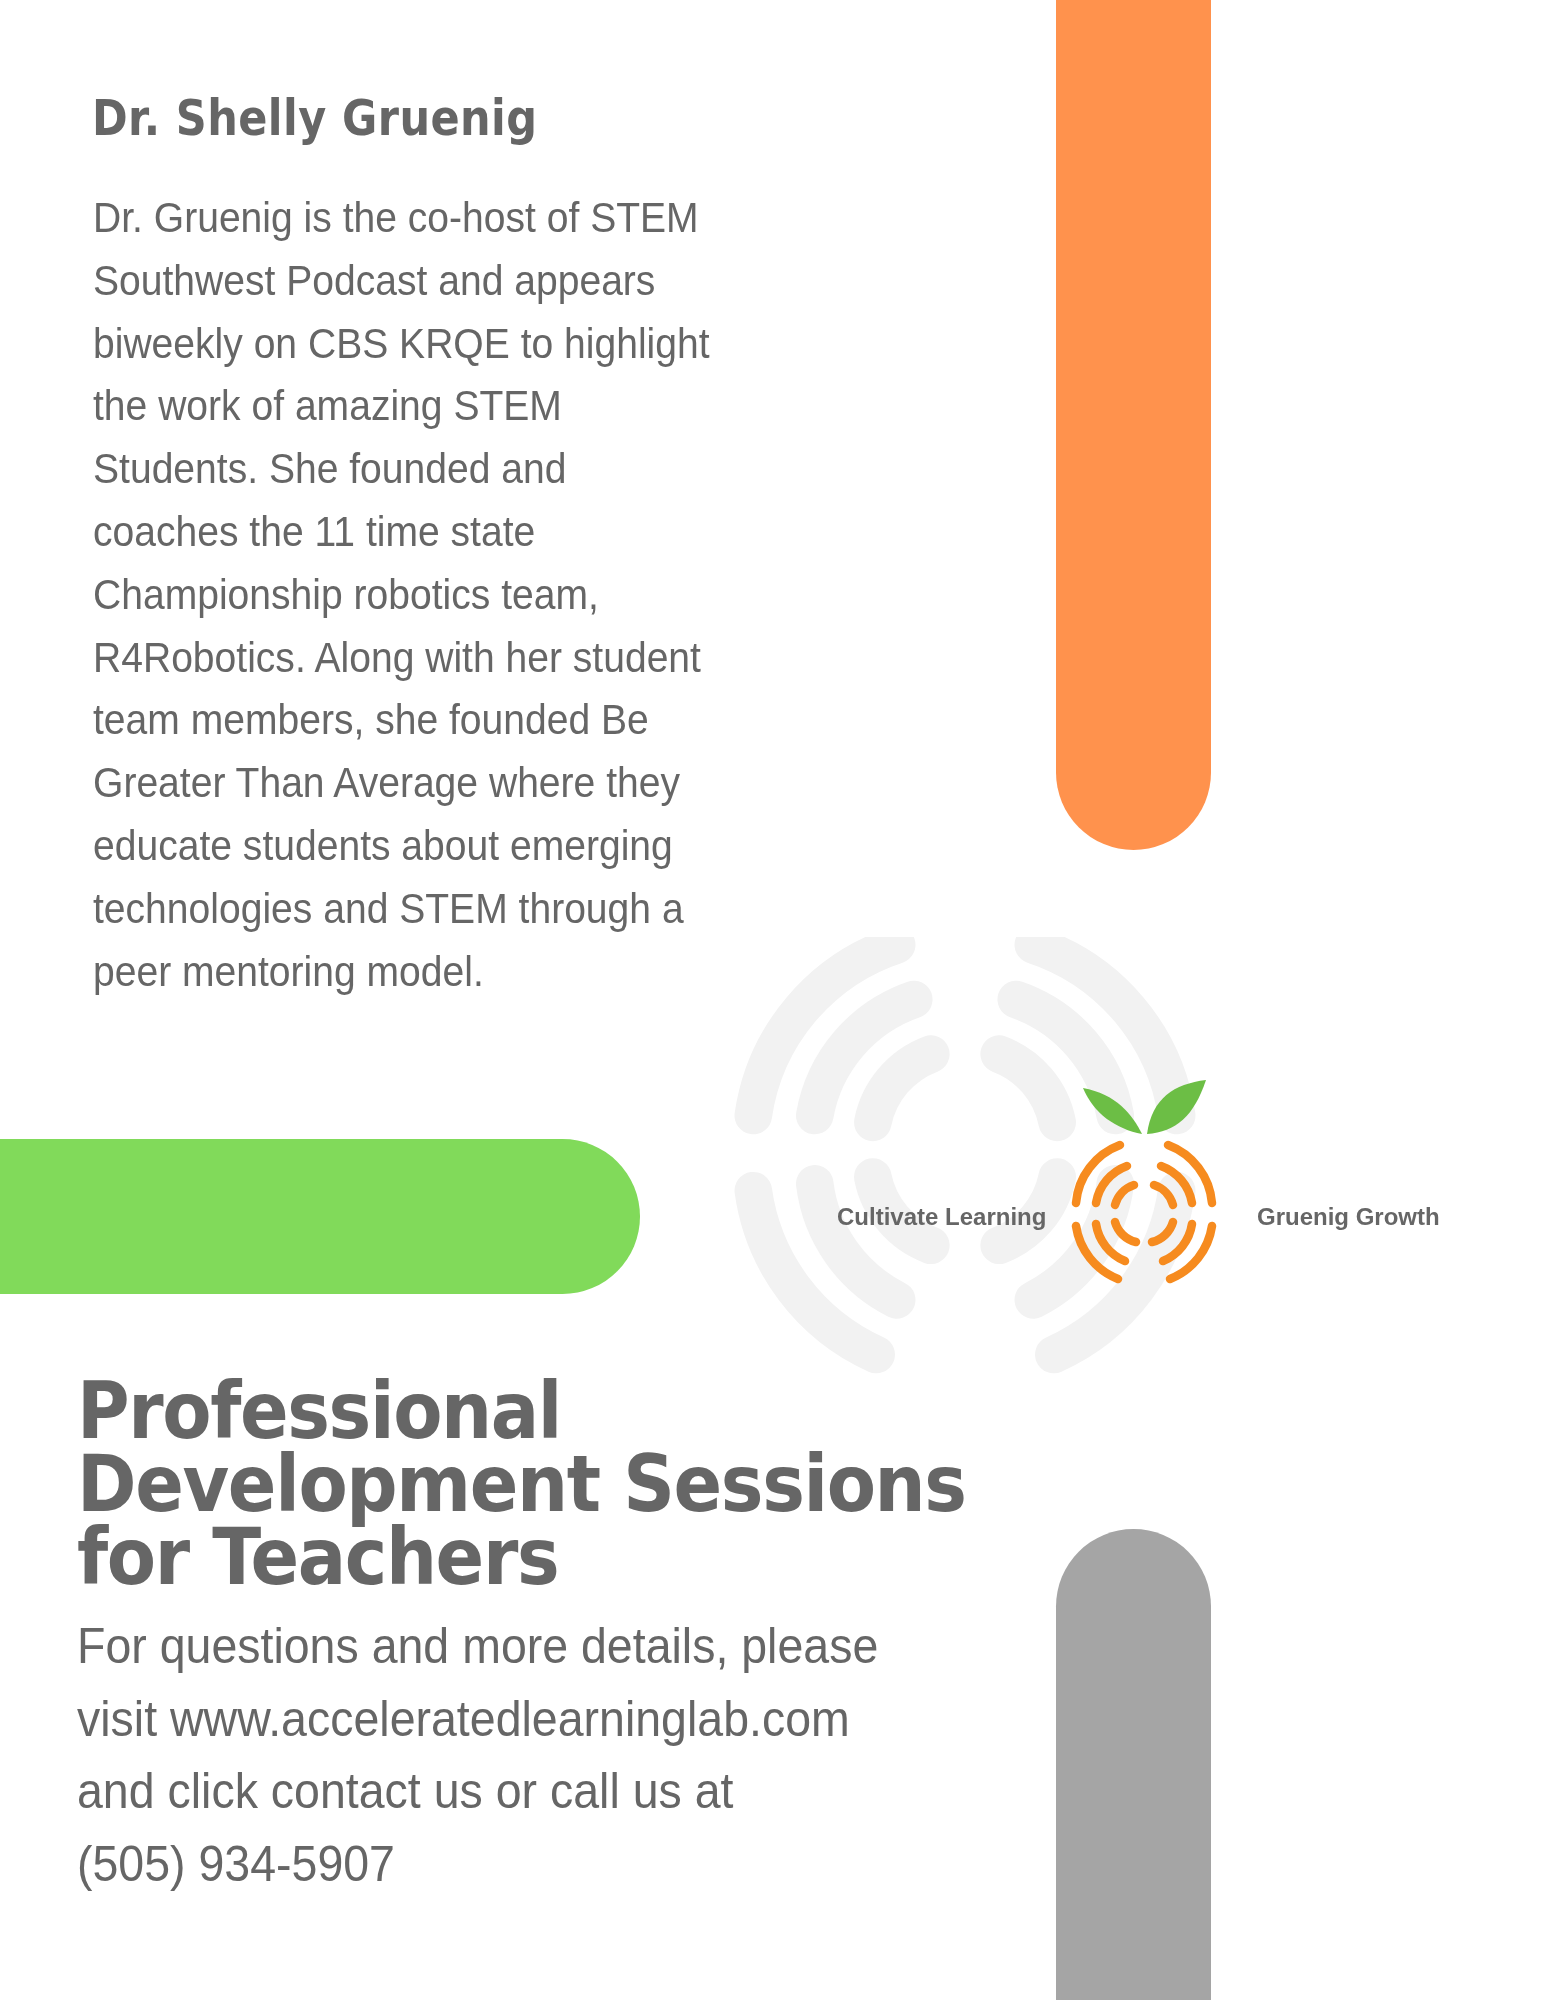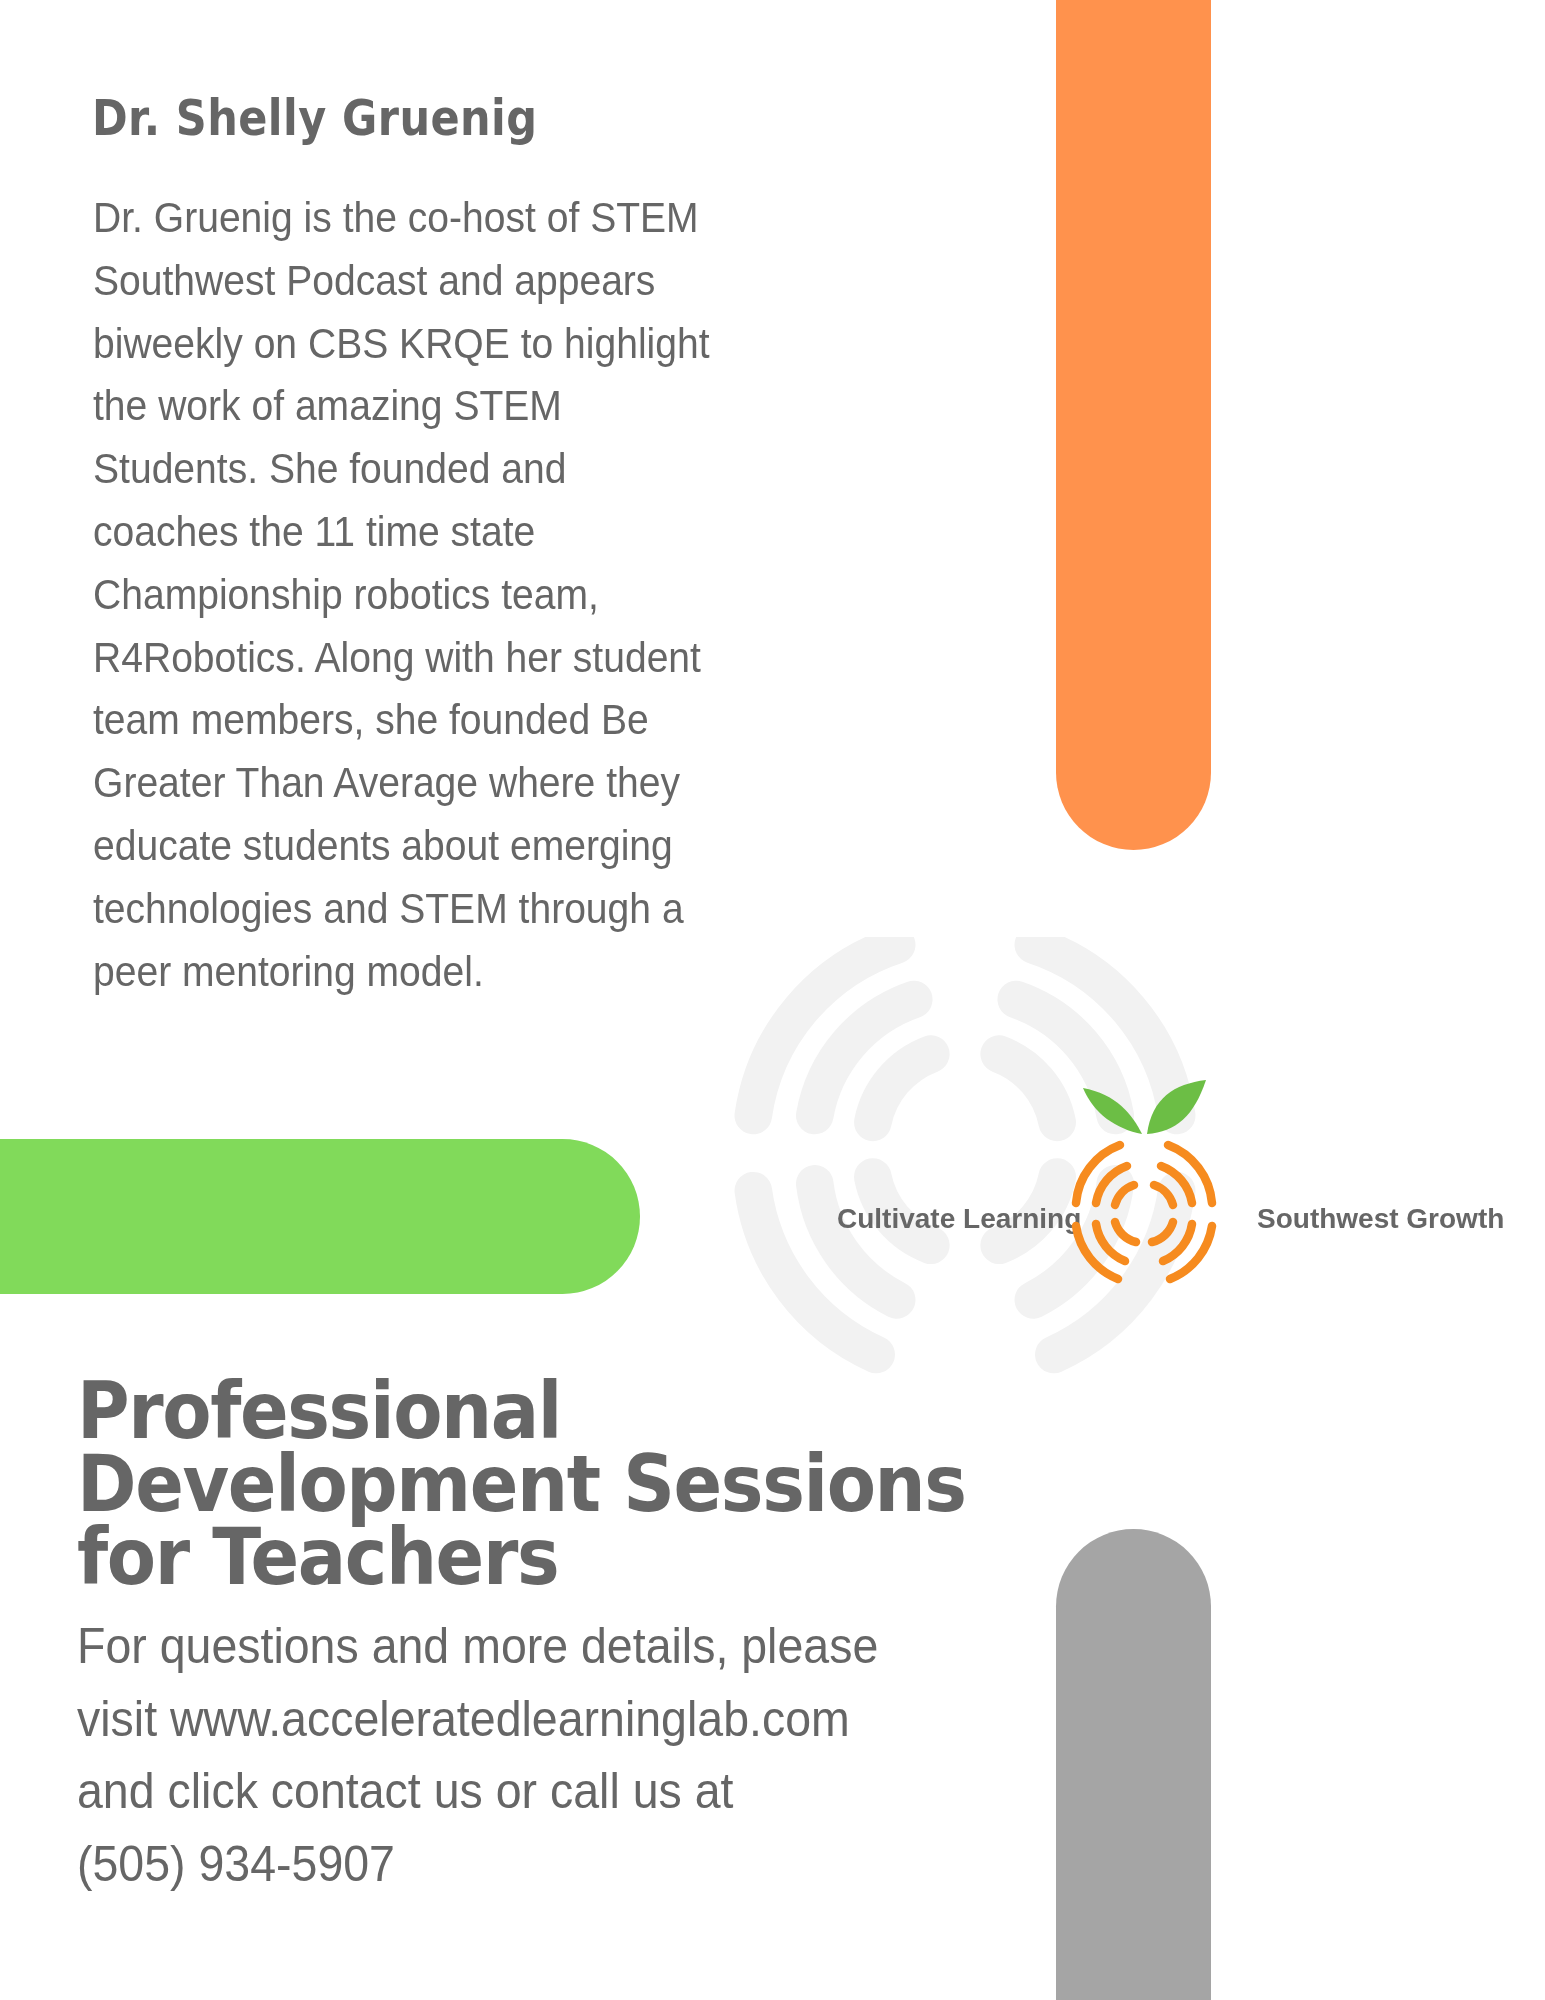--- a/index.html
+++ b/index.html
@@ -39,21 +39,21 @@
       transform: scaleX(0.86); transform-origin: left top;
     }
     .bio-text {
       left: 93px; top: 187px; width: 760px;
       font-size: 42px; line-height: 62.8px; color: #666666;
       transform: scaleX(0.93); transform-origin: left top;
     }
     .bio-text div { white-space: nowrap; }
 
     .tagline {
-      font-size: 28px; font-weight: bold; color: #666666; white-space: nowrap;
+      font-size: 24px; font-weight: bold; color: #666666; white-space: nowrap;
     }
     .tag-left { left: 837px; top: 1203px; }
     .tag-right { left: 1257px; top: 1203px; }
 
     .logo { left: 1062px; top: 1076px; }
 
     .pd-heading {
       left: 77px; top: 1375px; width: 900px;
       font-size: 78px; font-weight: bold; line-height: 73px; color: #666666;
       letter-spacing: -1.5px;
@@ -132,21 +132,21 @@
       <path d="M10,39 A29,29 0 0 1 29,59"></path>
       <path d="M-68,80 A68,68 0 0 0 -26,133"></path>
       <path d="M-48,78 A48,48 0 0 0 -19,115"></path>
       <path d="M-29,76 A29,29 0 0 0 -8,96"></path>
       <path d="M68,80 A68,68 0 0 1 26,133"></path>
       <path d="M48,78 A48,48 0 0 1 19,115"></path>
       <path d="M29,76 A29,29 0 0 1 8,96"></path>
     </g>
   </svg>
 </div>
-<div class="abs tagline tag-right">Southwest Growth</div>
+<div class="abs tagline tag-right">Gruenig Growth</div>
 
 <div class="abs pd-heading">
   <div>Professional</div>
   <div>Development Sessions</div>
   <div>for Teachers</div>
 </div>
 
 <div class="abs contact">
   <div>For questions and more details, please</div>
   <div>visit www.acceleratedlearninglab.com</div>

